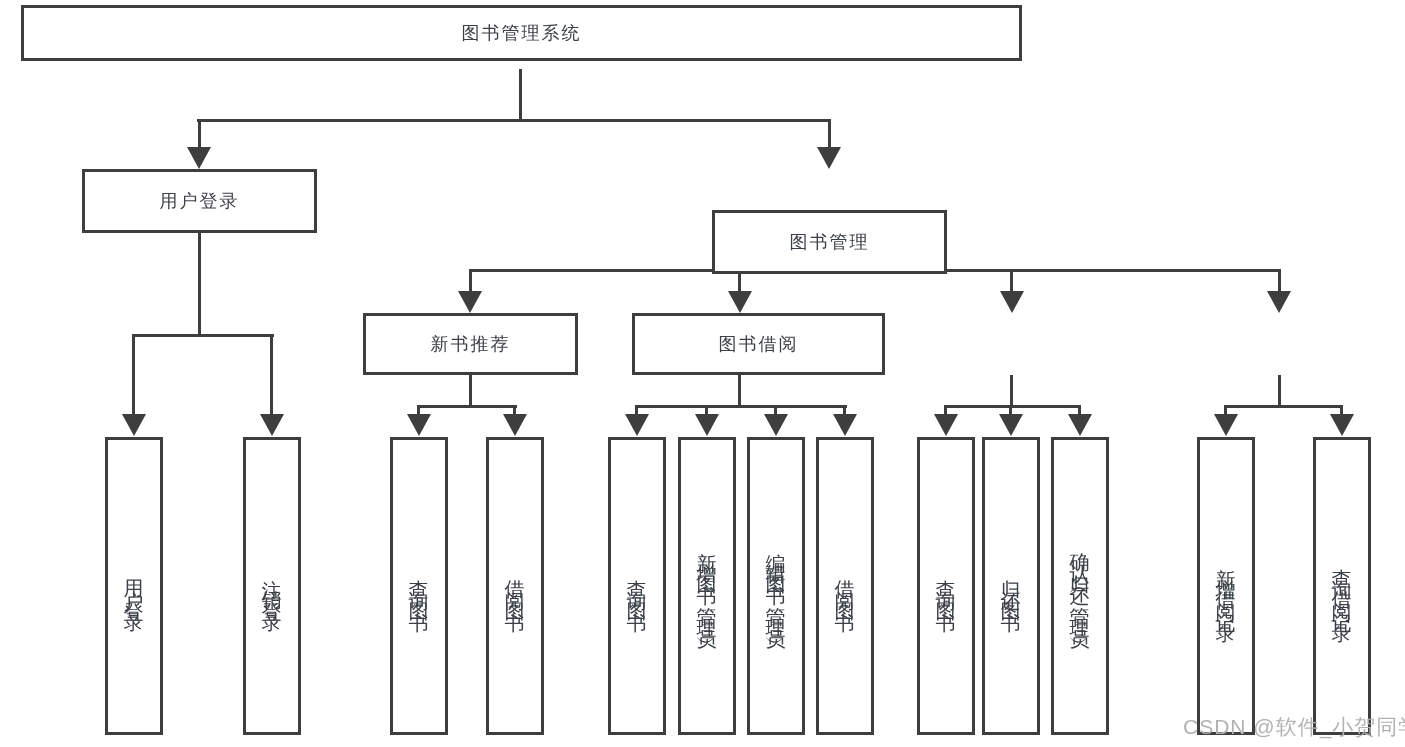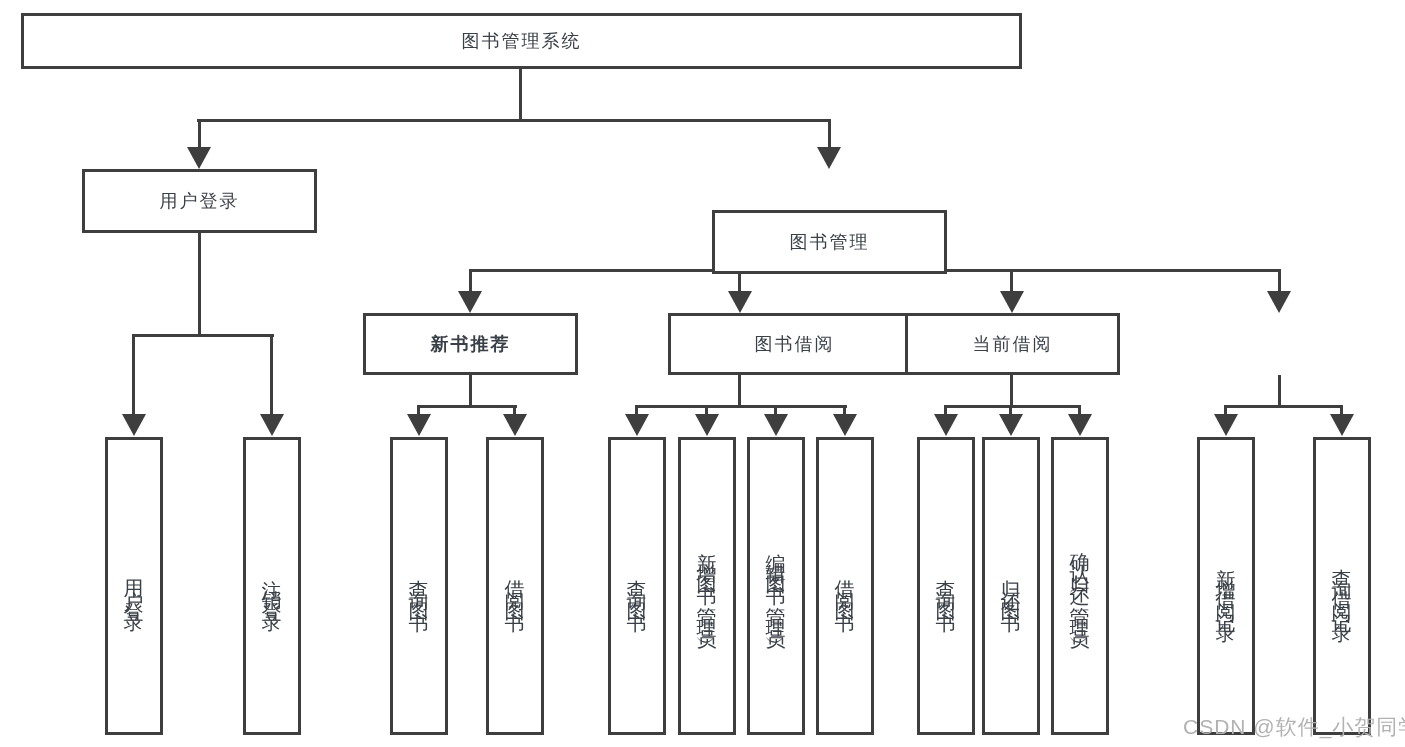--- a/index.html
+++ b/index.html
@@ -16,21 +16,21 @@
   .arrow{position:absolute;width:0;height:0;border-left:12px solid transparent;
          border-right:12px solid transparent;border-top:22px solid #3e3e3e;z-index:1;}
   .watermark{position:absolute;left:1183px;top:713px;font-size:21px;color:#b2b2b2;
              letter-spacing:1px;z-index:3;white-space:nowrap;}
 </style>
 </head>
 <body>
 
 <div class="canvas">
 
-  <div class="box h" style="left:21px;top:13px;width:1001px;height:56px;">
+  <div class="box h" style="left:21px;top:5px;width:1001px;height:56px;">
     <span>图书管理系统</span>
   </div>
 
   <div class="vline" style="left:519px;top:69px;height:52px;"></div>
   <div class="hline" style="left:197px;top:119px;width:634px;"></div>
   <div class="vline" style="left:198px;top:119px;height:30px;"></div>
   <div class="arrow" style="left:187px;top:147px;"></div>
   <div class="vline" style="left:828px;top:119px;height:30px;"></div>
   <div class="arrow" style="left:817px;top:147px;"></div>
 
@@ -52,28 +52,25 @@
   <div class="hline" style="left:469px;top:269px;width:812px;"></div>
   <div class="vline" style="left:469px;top:269px;height:25px;"></div>
   <div class="arrow" style="left:458px;top:291px;"></div>
   <div class="vline" style="left:738px;top:269px;height:25px;"></div>
   <div class="arrow" style="left:728px;top:291px;"></div>
   <div class="vline" style="left:1010px;top:269px;height:25px;"></div>
   <div class="arrow" style="left:1000px;top:291px;"></div>
   <div class="vline" style="left:1278px;top:269px;height:25px;"></div>
   <div class="arrow" style="left:1267px;top:291px;"></div>
 
-  <div class="box h" style="left:363px;top:313px;width:215px;height:62px;font-weight:bold;">
+  <div class="box h" style="left:363px;top:313px;width:215px;height:62px;">
     <span>新书推荐</span>
   </div>
-  <div class="box h" style="left:632px;top:313px;width:253px;height:62px;margin-left:36px;">
+  <div class="box h" style="left:632px;top:313px;width:253px;height:62px;">
     <span>图书借阅</span>
-  </div>
-  <div class="box h" style="left:905px;top:313px;width:215px;height:62px;">
-    <span>当前借阅</span>
   </div>
 
   <div class="vline" style="left:469px;top:375px;height:32px;"></div>
   <div class="hline" style="left:418px;top:405px;width:99px;"></div>
   <div class="vline" style="left:417px;top:405px;height:11px;"></div>
   <div class="arrow" style="left:407px;top:414px;"></div>
   <div class="vline" style="left:513px;top:405px;height:11px;"></div>
   <div class="arrow" style="left:503px;top:414px;"></div>
 
   <div class="vline" style="left:738px;top:375px;height:32px;"></div>

